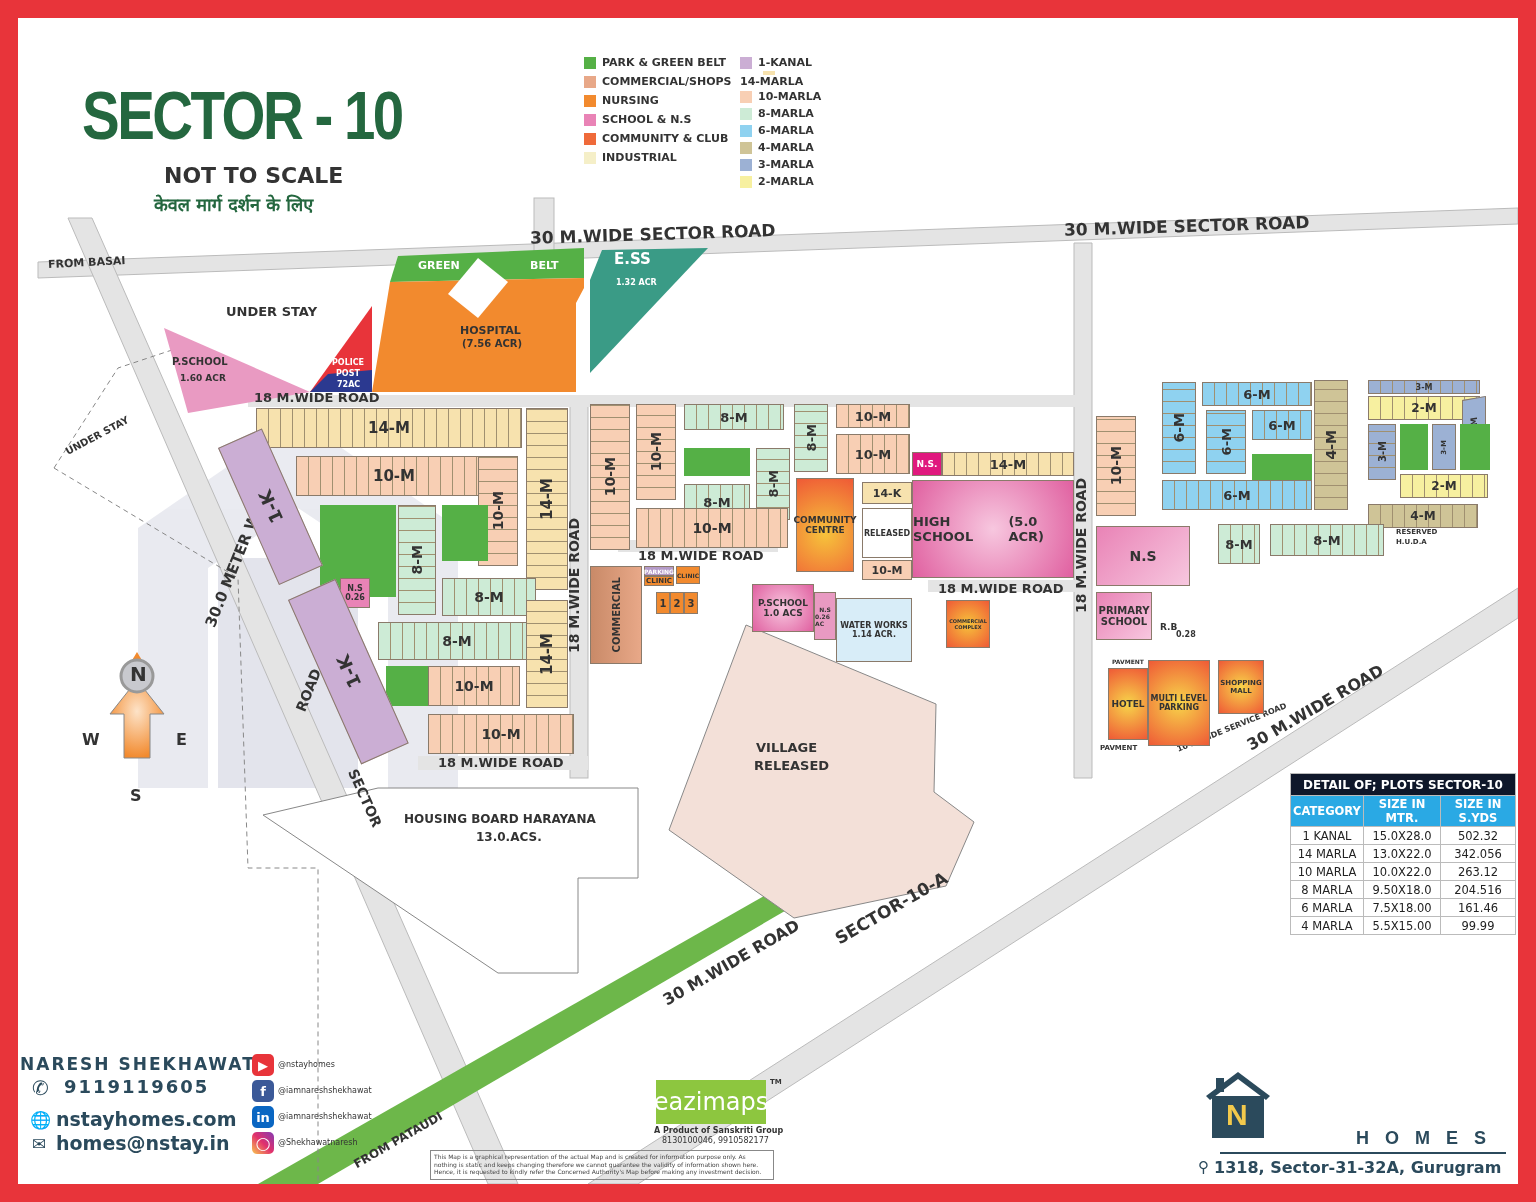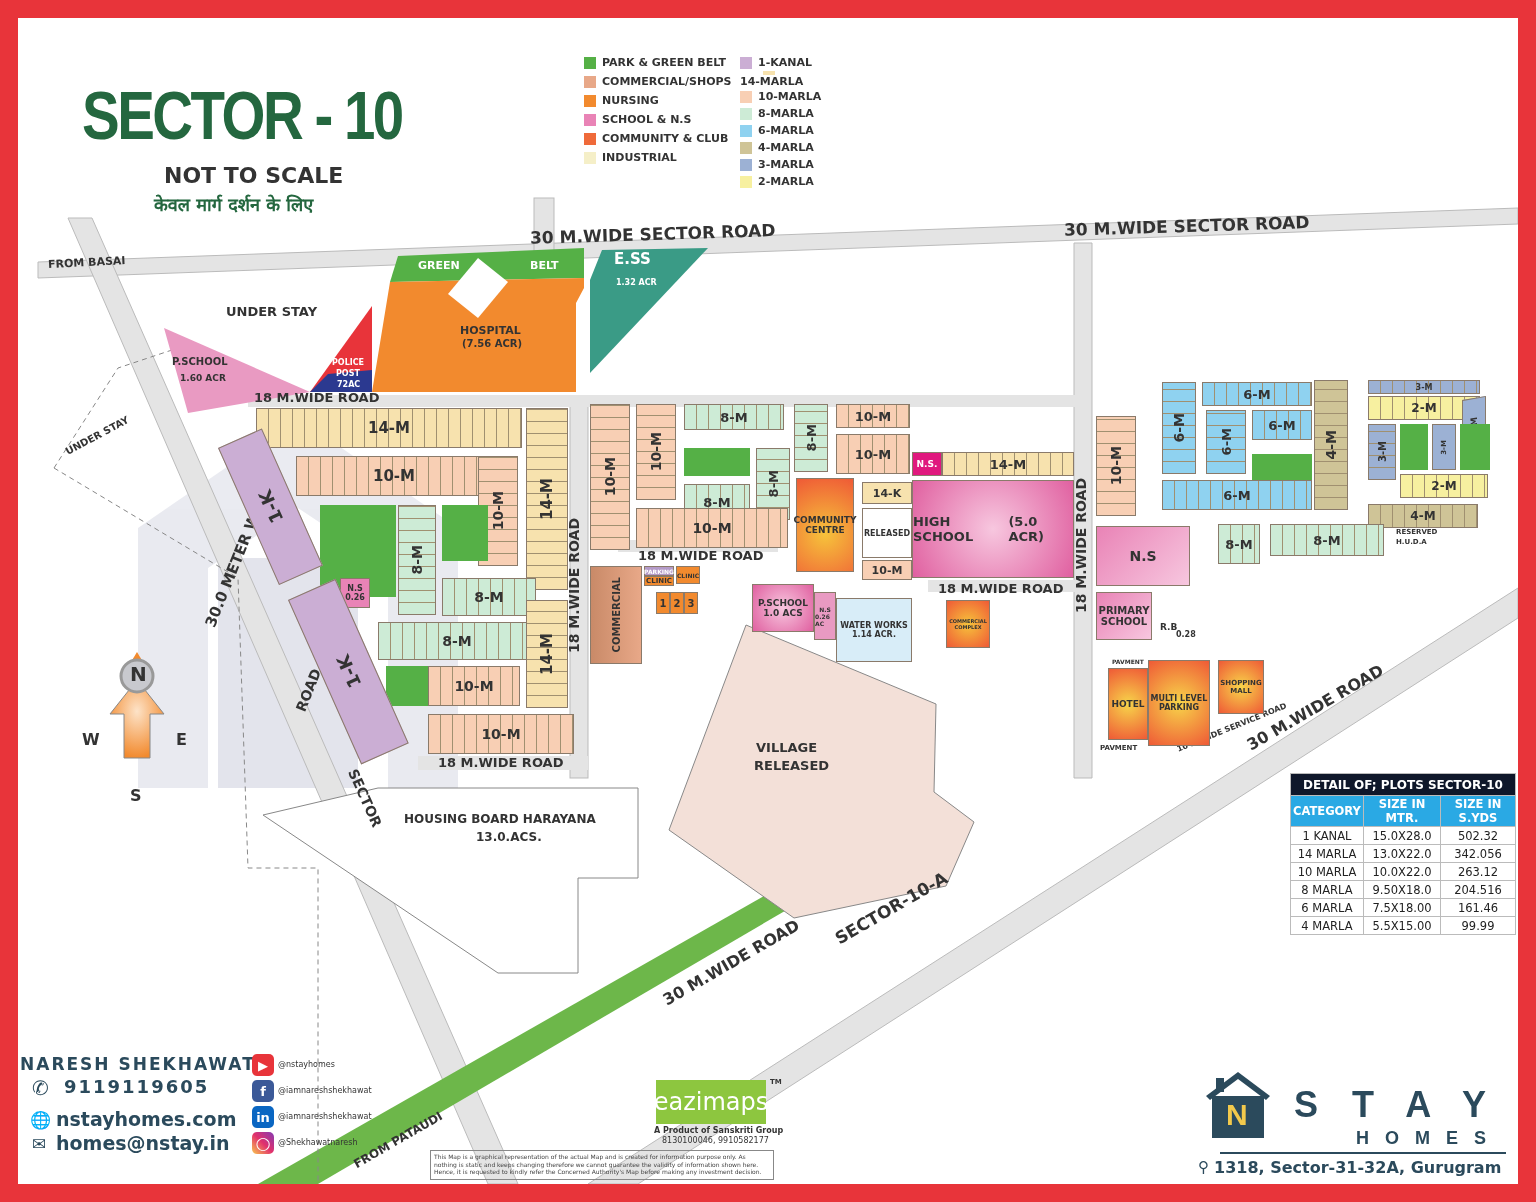--- a/index.html
+++ b/index.html
@@ -470,18 +470,17 @@
   <div class="lbl" style="left:636px;top:1108px;font-size:8px;">A Product of Sanskriti Group</div>
   <div class="lbl" style="left:644px;top:1118px;font-size:8px;font-weight:normal;">8130100046, 9910582177</div>
   <div class="abs" style="left:412px;top:1132px;width:344px;height:30px;border:1px solid #888;font-size:6px;color:#444;padding:2px 3px;box-sizing:border-box;line-height:1.25;overflow:hidden;">This Map is a graphical representation of the actual Map and is created for information purpose only. As nothing is static and keeps changing therefore we cannot guarantee the validity of information shown here. Hence, it is requested to kindly refer the Concerned Authority's Map before making any investment decision.</div>
 
   <svg class="abs" style="left:1184px;top:1052px;" width="72" height="70">
     <polygon points="4,26 36,2 68,26 64,30 36,9 8,30" fill="#2b4a5c"></polygon>
     <rect x="10" y="26" width="52" height="42" fill="#2b4a5c"></rect>
     <rect x="14" y="8" width="8" height="14" fill="#2b4a5c"></rect>
   </svg>
   <div class="lbl" style="left:1208px;top:1080px;font-size:30px;color:#f2c94c;font-family:'Liberation Sans',sans-serif;">N</div>
-  <div class="lbl" style="left:1276px;top:1066px;font-size:36px;color:#2b4a5c;letter-spacing:34px;font-family:'Liberation Sans',sans-serif;">STAY</div>
   <div class="lbl" style="left:1338px;top:1110px;font-size:18px;color:#2b4a5c;letter-spacing:16px;font-family:'Liberation Sans',sans-serif;">HOMES</div>
   <div class="abs" style="left:1202px;top:1134px;width:286px;height:2px;background:#2b4a5c;"></div>
   <div class="lbl" style="left:1180px;top:1140px;font-size:15px;color:#2b4a5c;">⚲</div>
   <div class="lbl" style="left:1196px;top:1140px;font-size:16px;color:#2b4a5c;">1318, Sector-31-32A, Gurugram</div>
 </div>
 
 </body></html>

